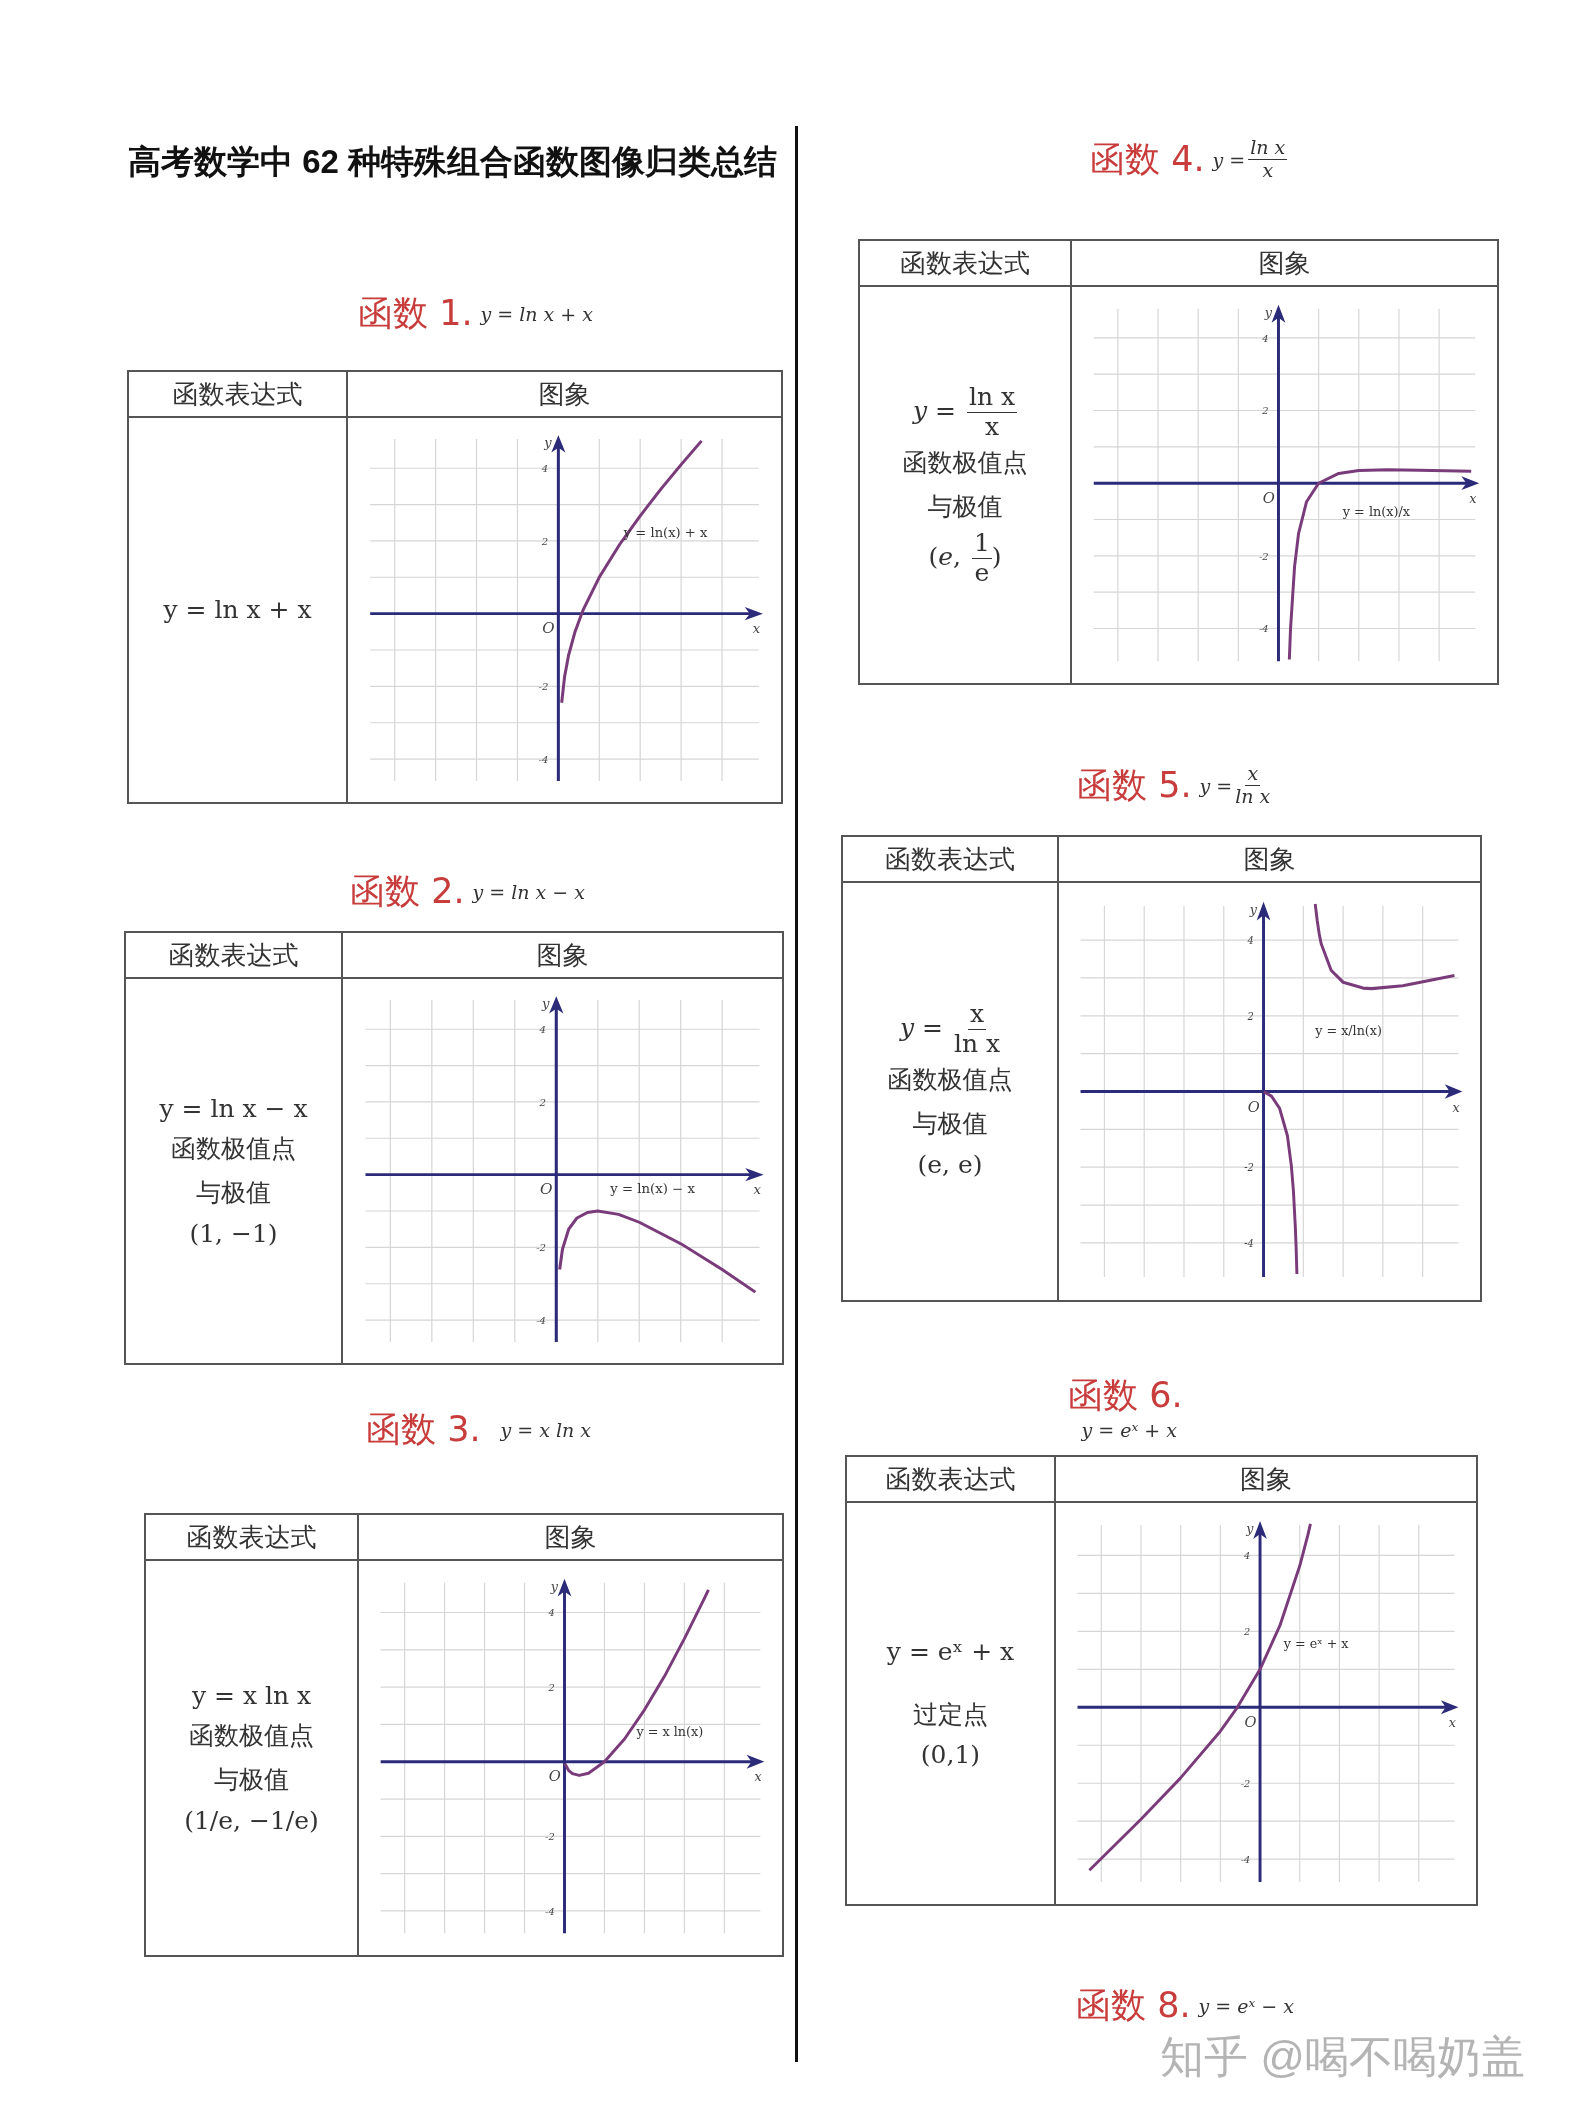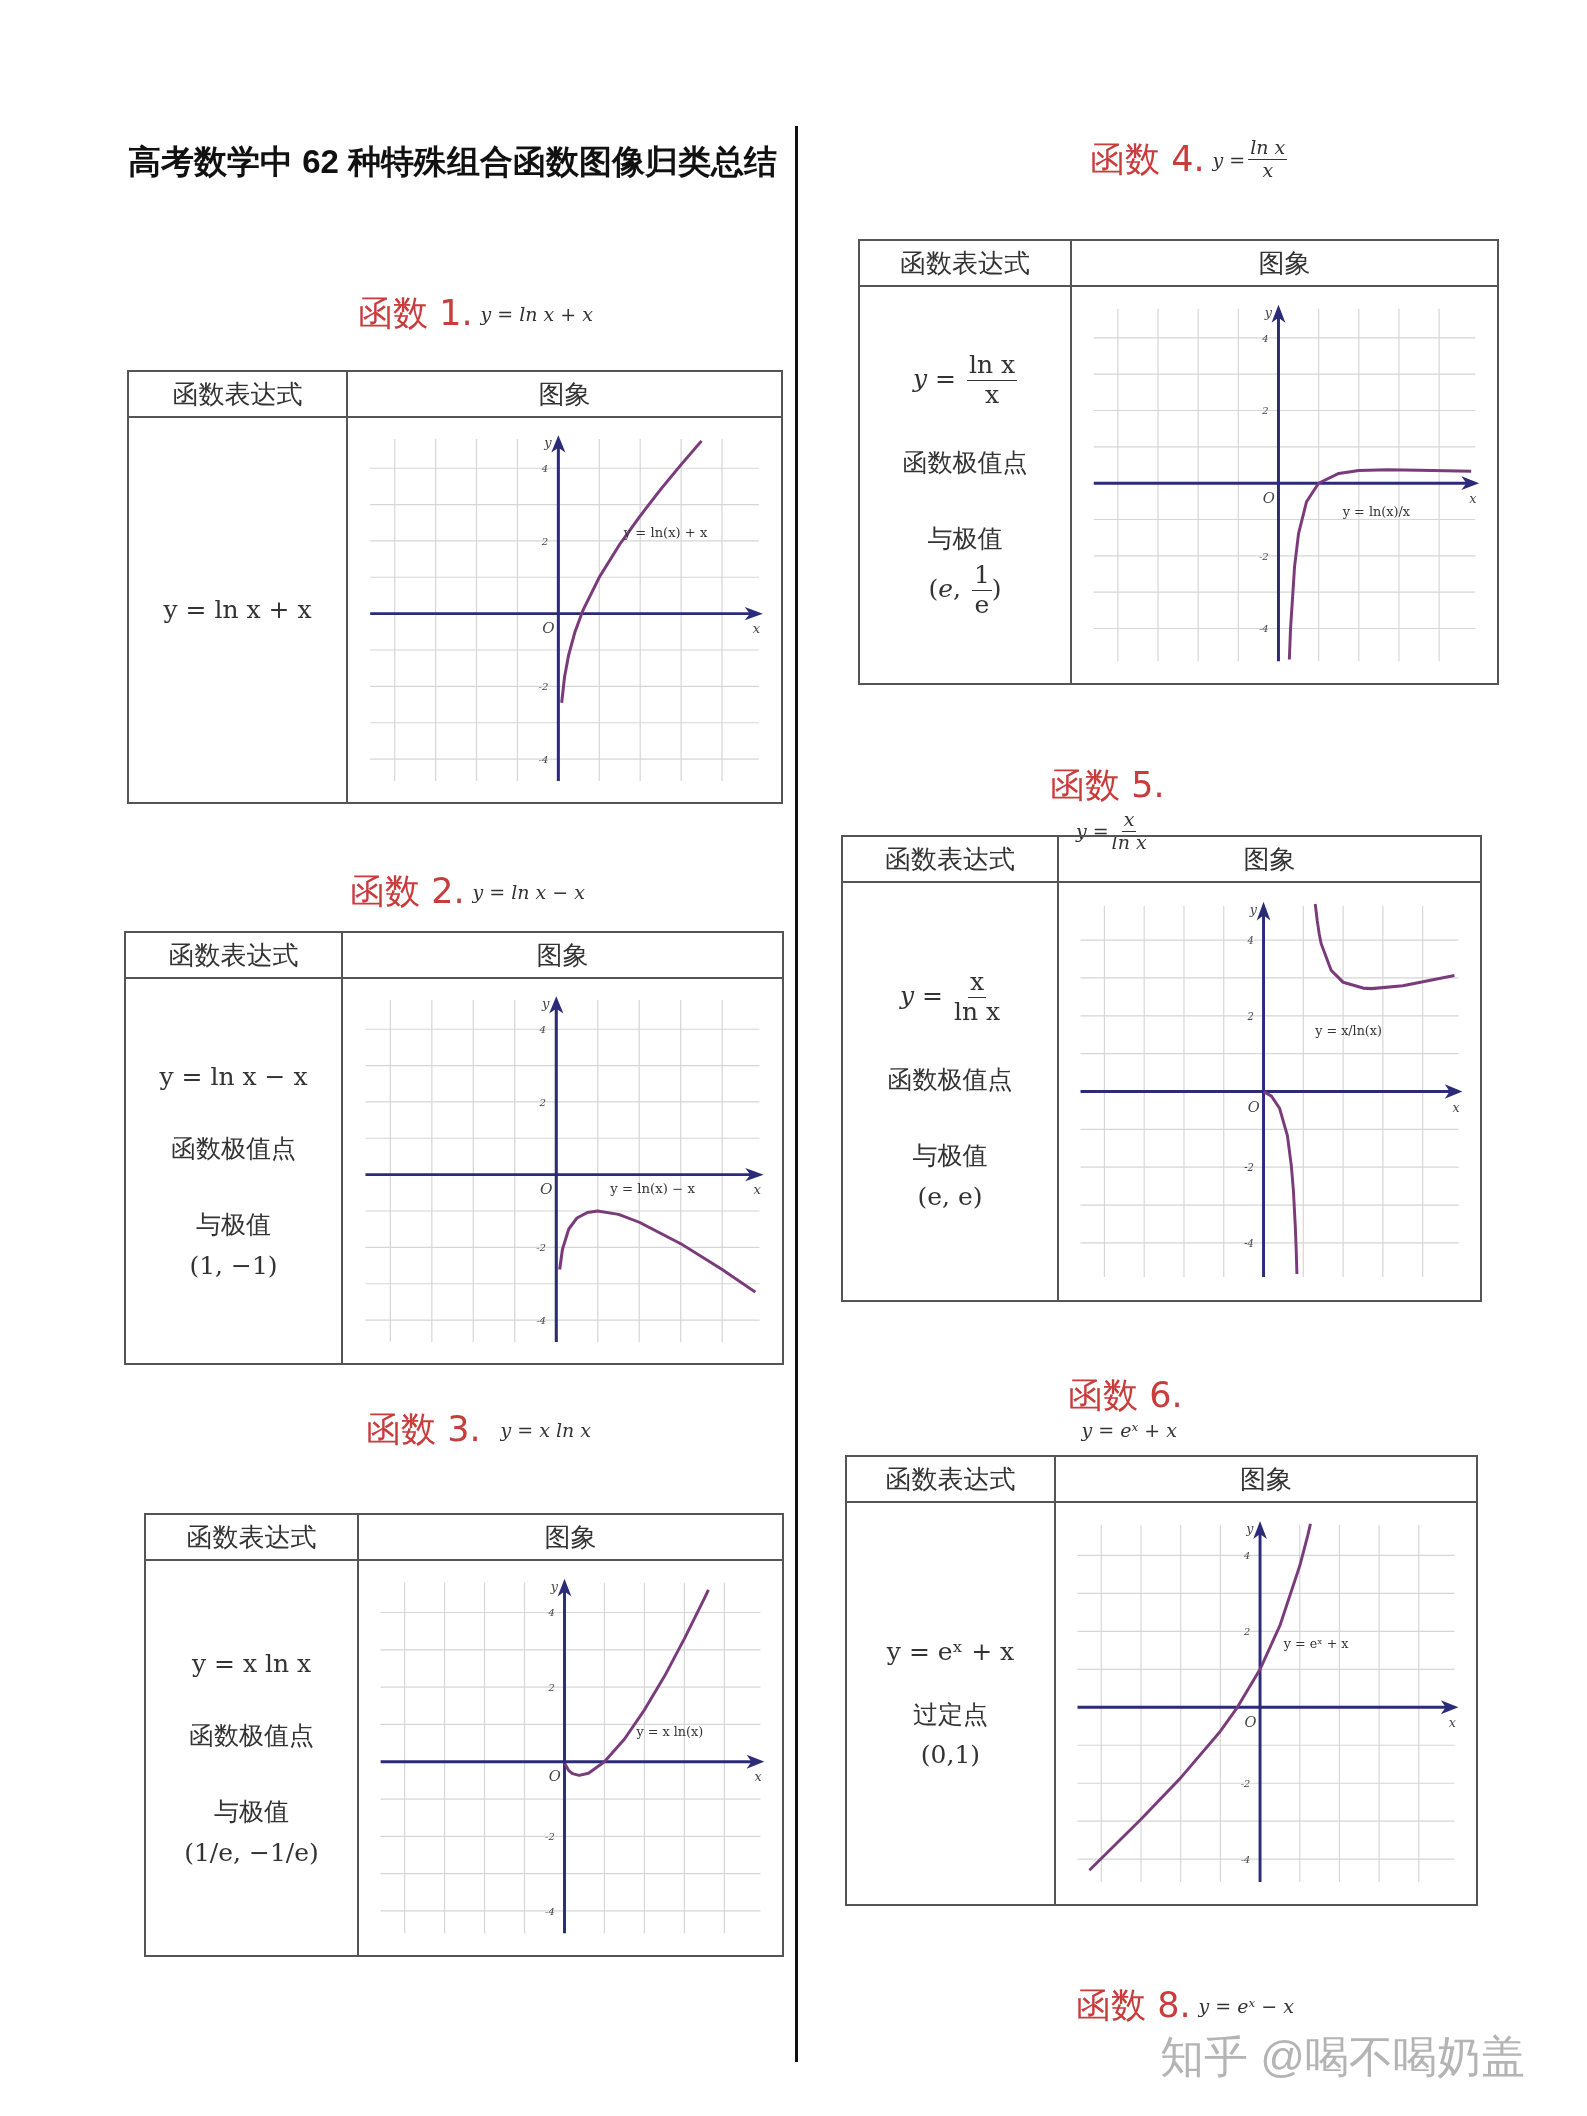--- a/index.html
+++ b/index.html
@@ -15,21 +15,21 @@
   .frac { display: inline-flex; flex-direction: column; align-items: center; vertical-align: middle; margin-left: 3px; }
   .frac .num { border-bottom: 1.5px solid #333; padding: 0 2px; line-height: 1.15; }
   .frac .den { line-height: 1.15; }
   table.ft { position: absolute; border-collapse: collapse; table-layout: fixed; }
   table.ft td, table.ft th { border: 2px solid #555; padding: 0; }
   table.ft th { font-weight: normal; font-size: 26px; color: #333; height: 44px; text-align: center;
                 font-family: "DejaVu Sans", sans-serif; }
   .expr-cell { text-align: center; vertical-align: middle; }
   .expr-line { font-family: "DejaVu Serif", serif; font-size: 25px; color: #333; line-height: 1.5; }
   .expr-line i { font-style: italic; }
-  .expr-cn { font-family: "DejaVu Sans", sans-serif; font-size: 25px; color: #333; line-height: 1.75; margin-top: 32px; }
+  .expr-cn { font-family: "DejaVu Sans", sans-serif; font-size: 25px; color: #333; line-height: 1.75; }
   .graph-cell { position: relative; }
   .graph-cell svg { position: absolute; left: 0; top: 0; width: 100%; height: 100%; }
   .watermark { left: 1160px; top: 2028px; font-size: 44px; color: #b4b4b4; white-space: nowrap;
                font-family: Liberation Sans, sans-serif; }
 </style>
 </head>
 <body>
 
 <div class="abs main-title">高考数学中 62 种特殊组合函数图像归类总结</div>
 <div class="abs divider"></div>
@@ -48,21 +48,21 @@
 </div>
 <div class="abs fn-title" style="left:1090px; top:136px;">
   <span class="label">函数 4.</span>
   <span class="formula">y =
     <span class="frac">
         <span class="num">ln x</span>
         <span class="den">x</span>
       </span>
   </span>
 </div>
-<div class="abs fn-title" style="left:1050px; top:762px;flex-direction:column;">
+<div class="abs fn-title" style="left:1077px; top:762px;">
   <span class="label">函数 5.</span>
   <span class="formula">y =
     <span class="frac">
         <span class="num">x</span>
         <span class="den">ln x</span>
       </span>
   </span>
 </div>
 <div class="abs fn-title" style="left:1068px; top:1372px;flex-direction:column;">
   <span class="label">函数 6.</span>

